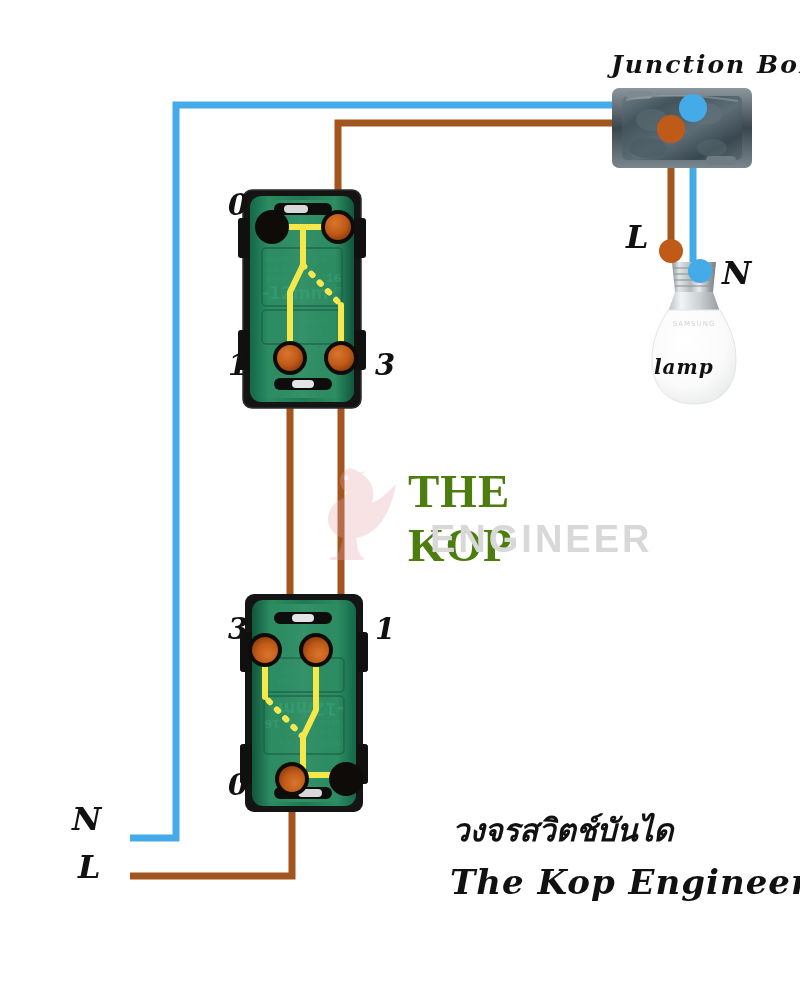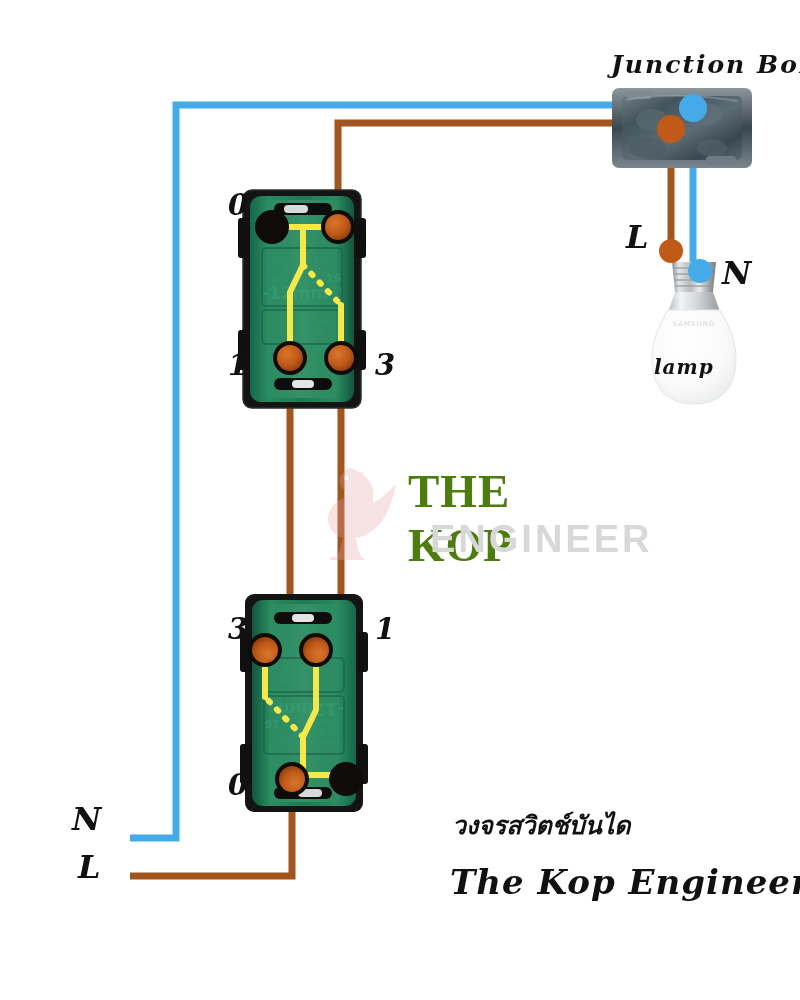--- a/index.html
+++ b/index.html
@@ -19,21 +19,21 @@
     color:#111111;
     white-space:nowrap;
     letter-spacing:1px;
     user-select:none;
   }
   .lbl-term{font-size:29px;}
   .lbl-nl{font-size:32px;}
   .lbl-jbox{font-size:25px;letter-spacing:2px;}
   .lbl-lamp{font-size:20px;}
   .lbl-title{font-size:34px;letter-spacing:1px;}
-  .lbl-title-th{font-size:25px;letter-spacing:0px;text-align:right;}
+  .lbl-title-th{font-size:31px;letter-spacing:0px;text-align:right;}
 
   
   #watermark{
     position:absolute;left:322px;top:452px;width:300px;height:120px;
     pointer-events:none;
   }
   #wm-bird{position:absolute;left:0px;top:6px;width:78px;height:108px;opacity:.30;}
   #wm-kop{
     position:absolute;left:86px;top:12px;
     font-family:Liberation Serif, serif;

